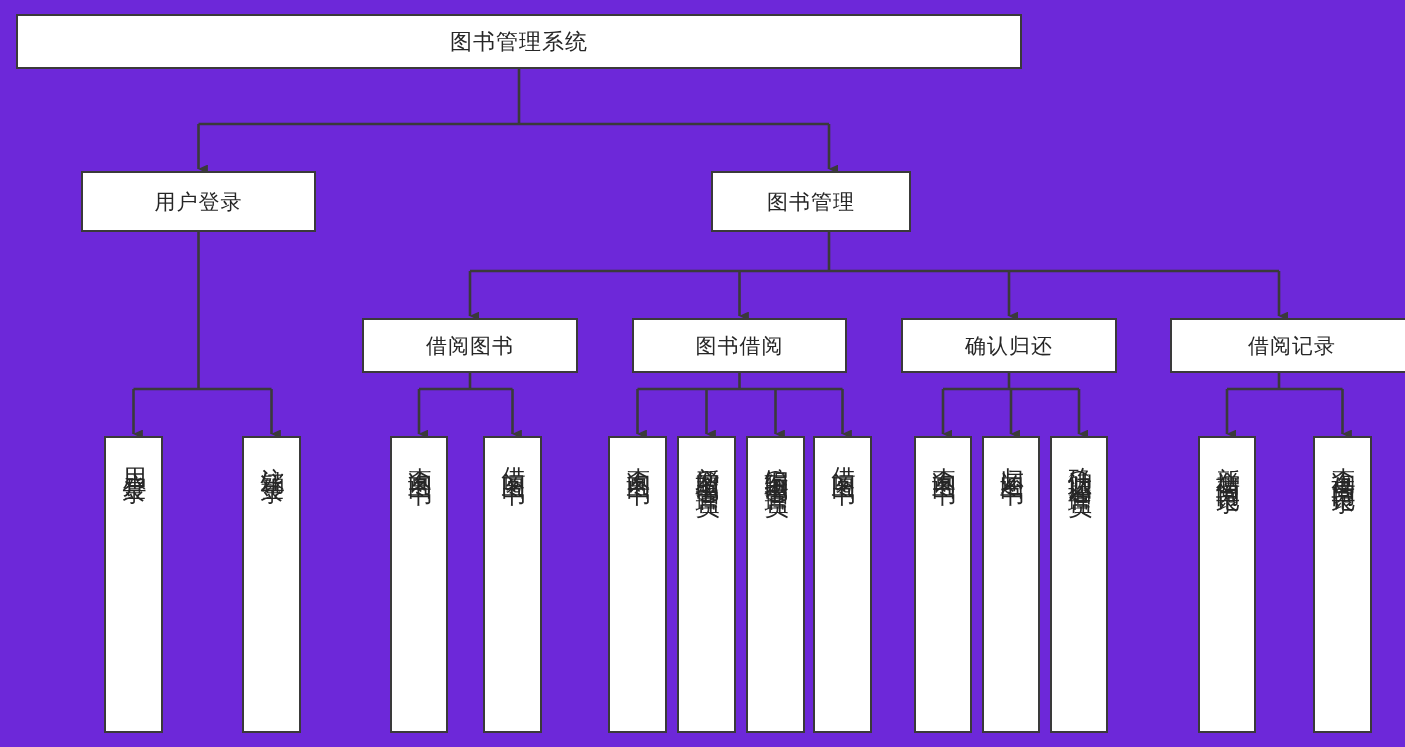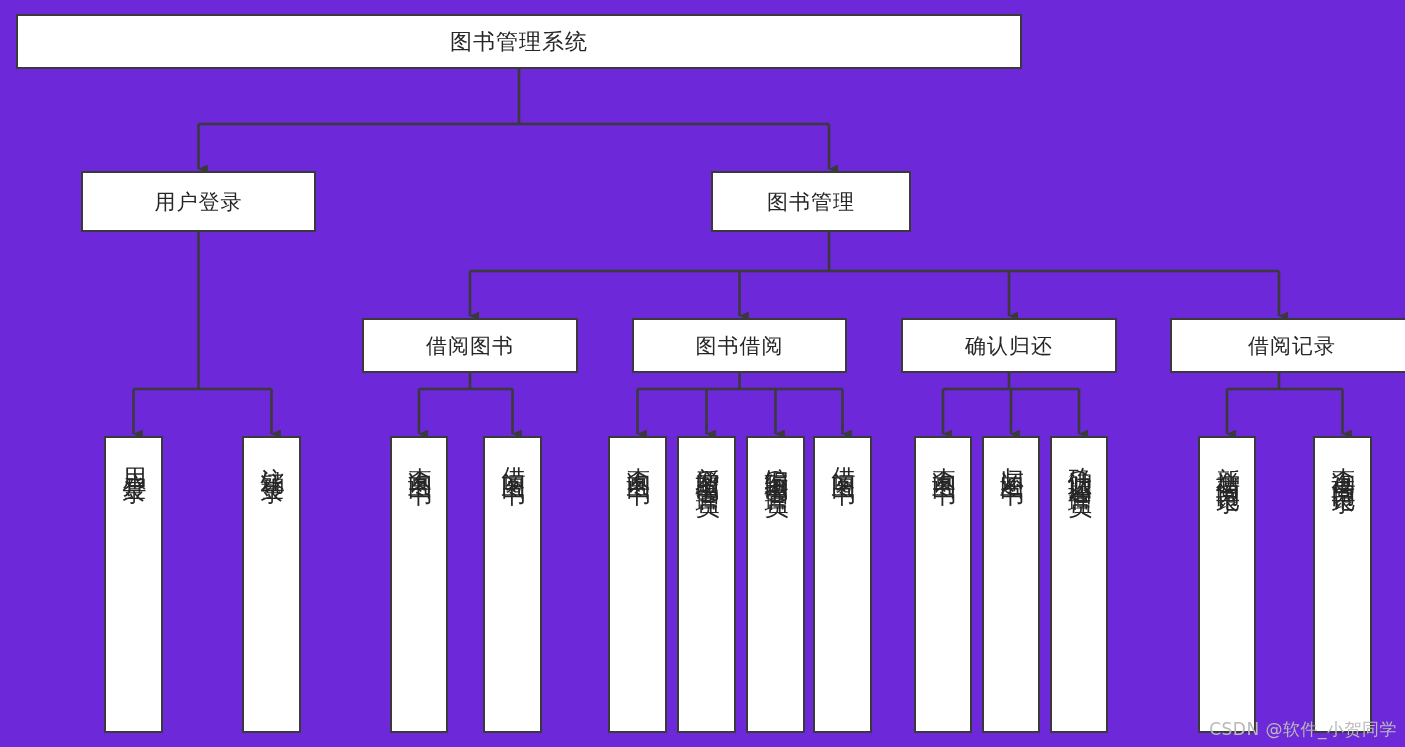--- a/index.html
+++ b/index.html
@@ -174,14 +174,13 @@
         <span class="h-label">借阅记录</span>
       </div>
       <div class="node lvl4 v-node" style="left: 1198px; top: 436px; width: 58px; height: 297px;">
         <span class="v-label">新增借阅记录</span>
       </div>
       <div class="node lvl4 v-node" style="left: 1313px; top: 436px; width: 59px; height: 297px;">
         <span class="v-label">查询借阅记录</span>
       </div>
     </div>
 
-  <div id="watermark">CSDN @软件_小贺同学</div>
 </div>
 
 </body></html>

